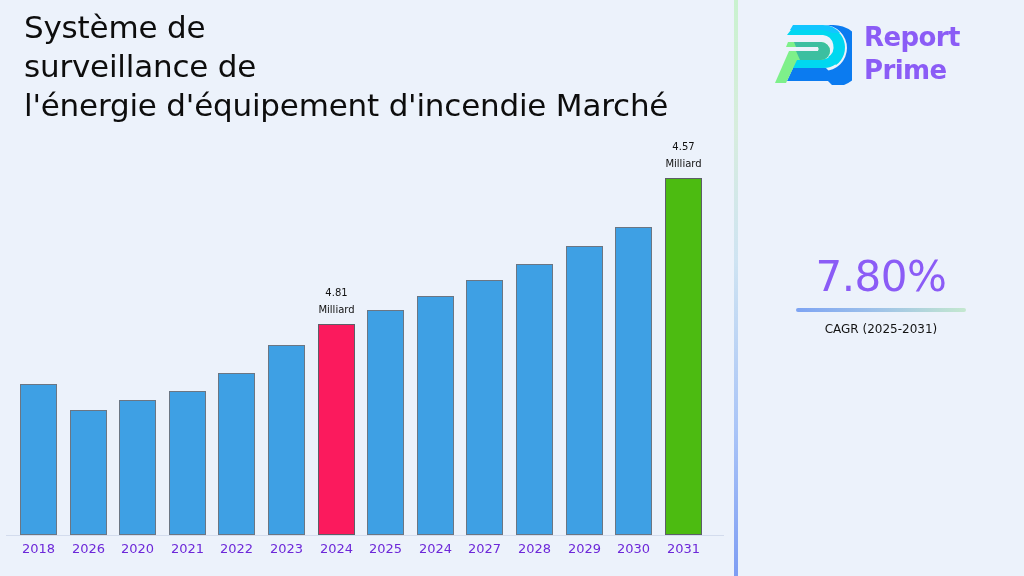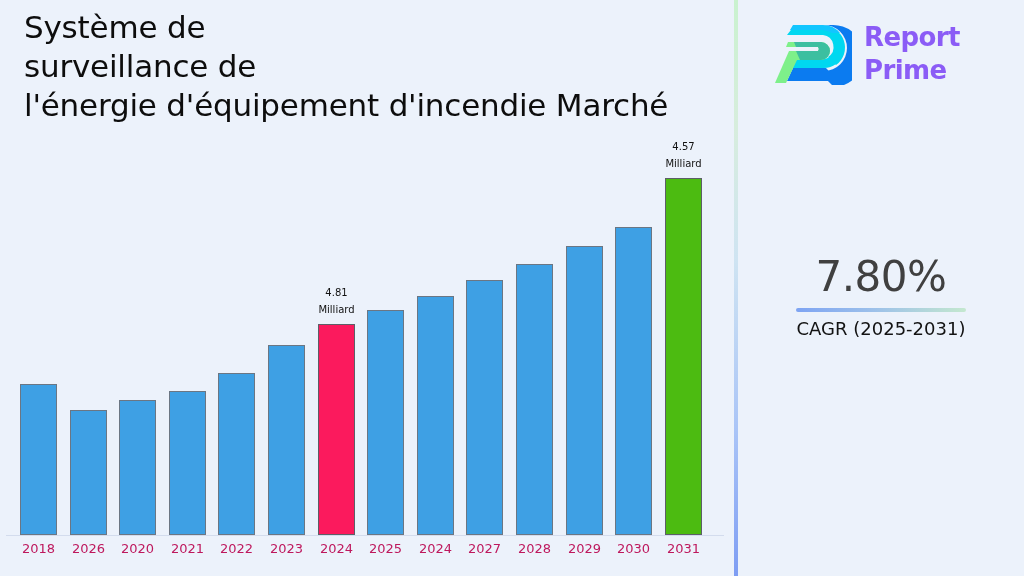--- a/index.html
+++ b/index.html
@@ -65,21 +65,21 @@
     width: 718px; height: 1px;
     background: #d3dced;
   }
 
   .x-tick-label {
     position: absolute;
     top: 540px;
     text-align: center;
     font-size: 13px;
     line-height: 17px;
-    color: #be185d;
+    color: #6d28d9;
   }
 
   
   #panel-divider {
     position: absolute;
     left: 734px; top: 0;
     width: 4px; height: 576px;
     background: linear-gradient(to bottom, #c9f2cf 0%, #d7eddd 22%, #cfe4f2 45%, #a9c4f7 75%, #7e9df3 100%);
   }
 
@@ -111,32 +111,32 @@
 
   #cagr-block {
     position: absolute;
     left: 0; top: 252px;
     width: 286px;
     text-align: center;
   }
   #cagr-value {
     font-size: 42px;
     line-height: 50px;
-    color: #404040;
+    color: #8b5cf6;
     font-weight: 400;
     letter-spacing: -0.5px;
   }
   #cagr-rule {
     width: 170px; height: 4px;
     margin: 6px auto 5px auto;
     background: linear-gradient(to right, #7ea4f3 0%, #9cc0ea 45%, #c4e8cf 100%);
     border-radius: 2px;
   }
   #cagr-caption {
-    font-size: 18px;
+    font-size: 12px;
     line-height: 24px;
     color: #131313;
   }
 </style>
 </head>
 <body>
 
 <div id="root">
 
   <div id="chart-panel">

